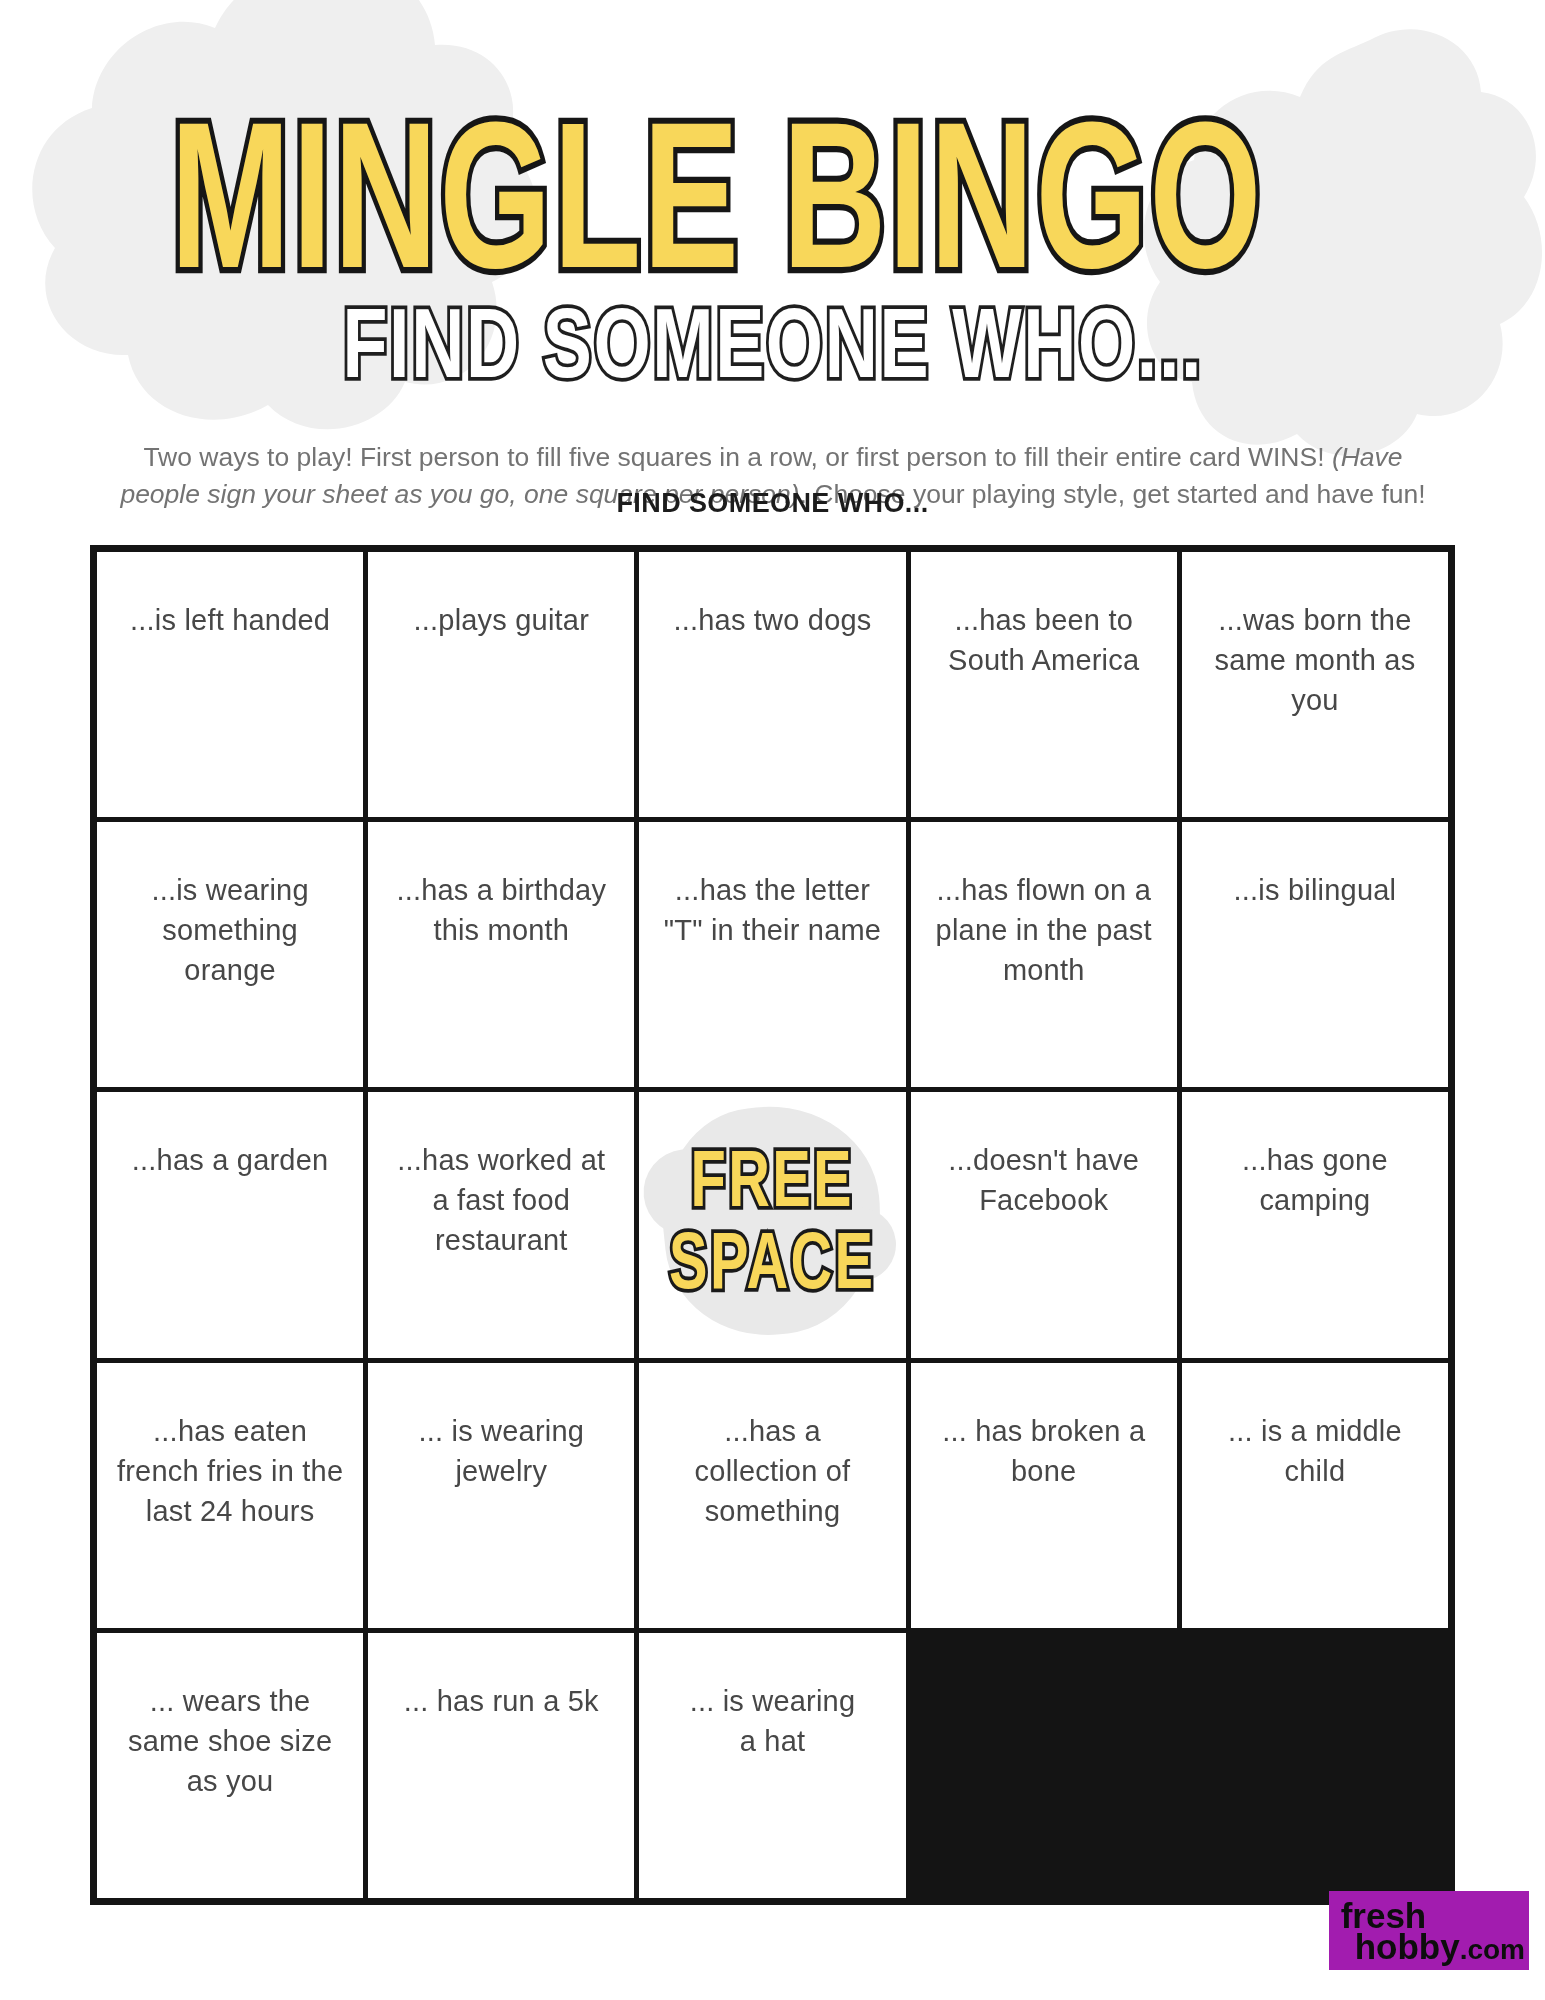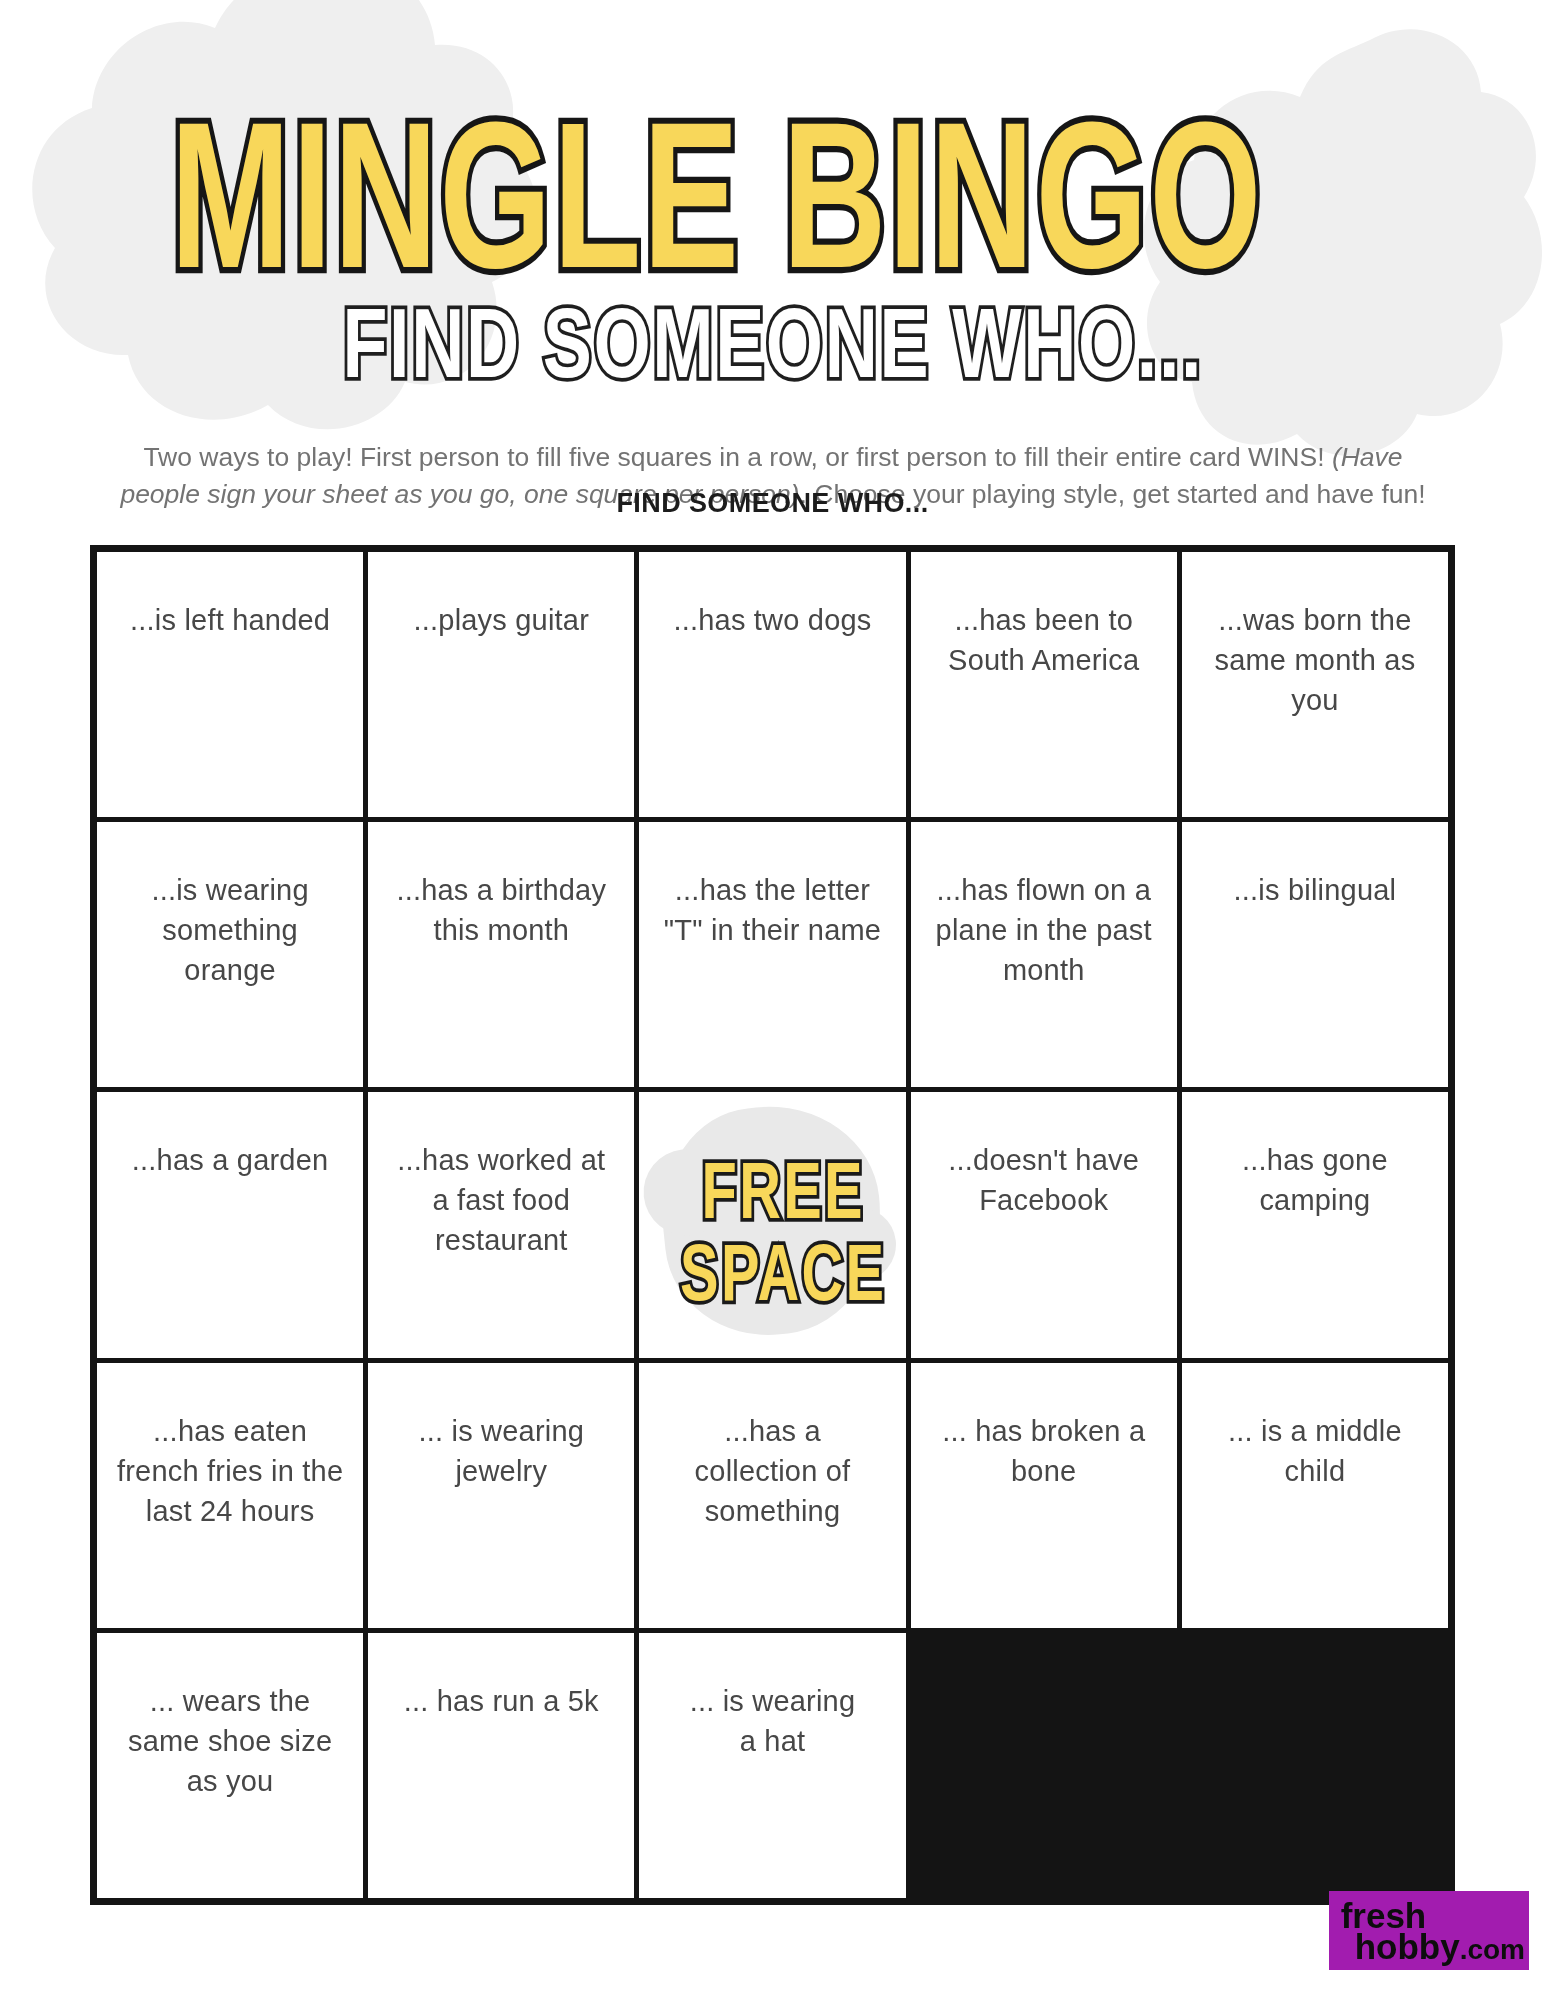--- a/index.html
+++ b/index.html
@@ -39,21 +39,21 @@
     display:grid;grid-template-columns:repeat(5,1fr);grid-template-rows:repeat(5,1fr);gap:5px;
   }
   .cell{
     background:#ffffff;text-align:center;box-sizing:border-box;
     padding:48px 12px 8px;position:relative;overflow:hidden;
   }
   .cell-text{
     display:inline-block;font-size:29px;line-height:40px;color:#474747;
     letter-spacing:0.2px;white-space:pre-line;
   }
-  .free-cell{padding:12px;}
+  .free-cell{padding:0;}
   .free-blob{
     position:absolute;left:50%;top:50%;width:218px;height:228px;
     transform:translate(-50%,-52%) rotate(-6deg);
     background:#E9E9E9;border-radius:46% 54% 50% 50% / 52% 46% 58% 44%;
   }
   .free-blob::before{
     content:"";position:absolute;width:86px;height:86px;border-radius:50%;
     background:inherit;left:-16px;top:34px;
   }
   .free-blob::after{

